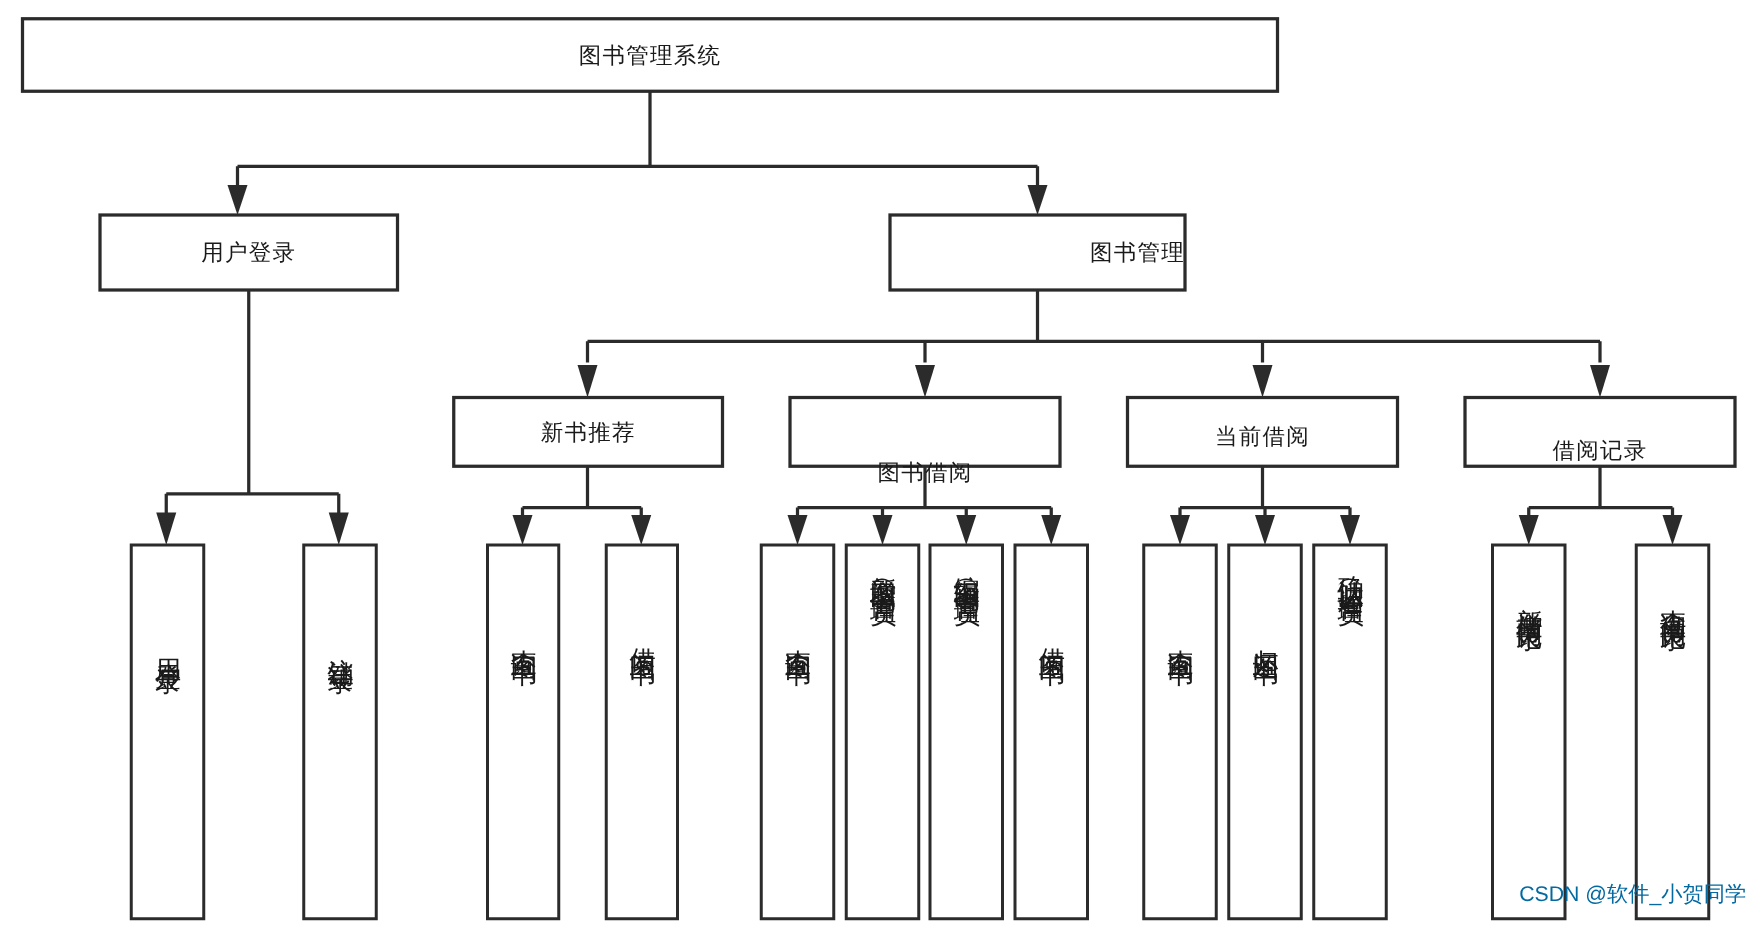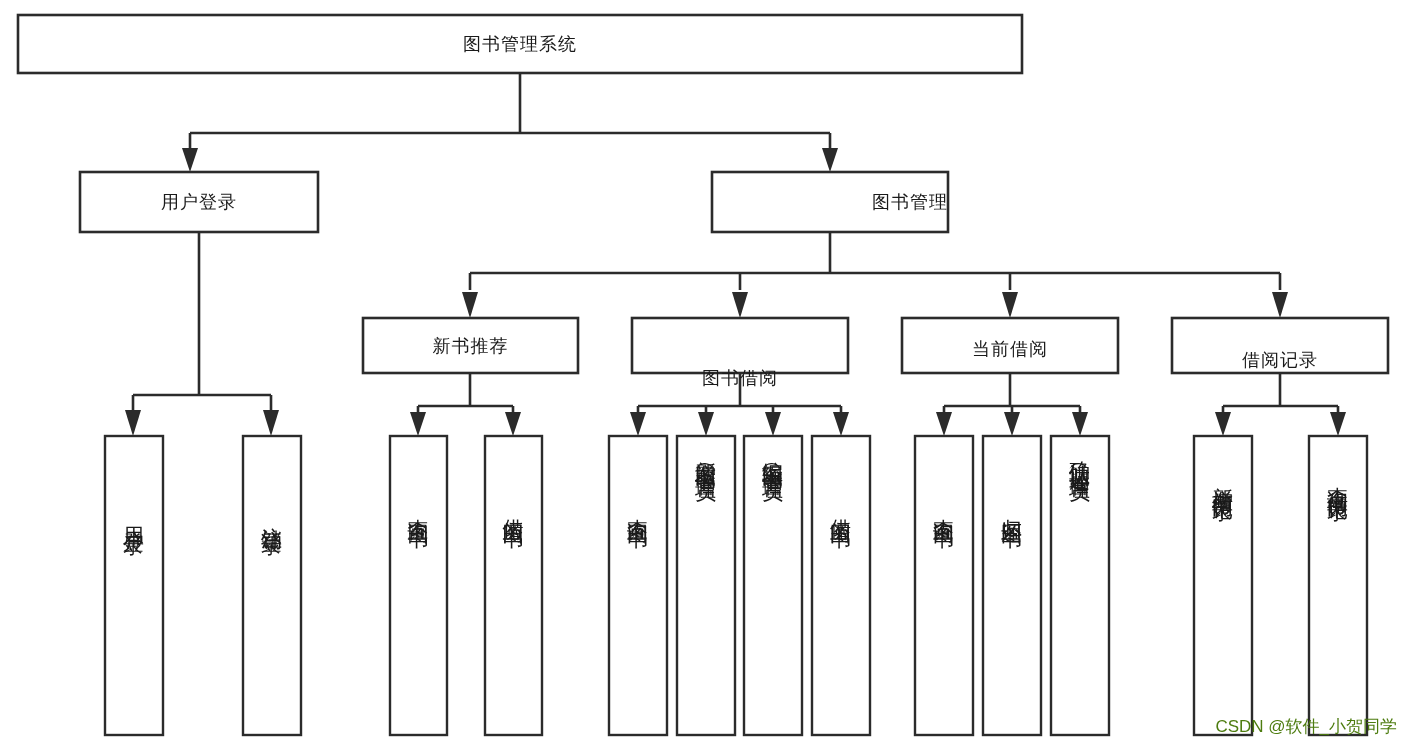--- a/index.html
+++ b/index.html
@@ -71,24 +71,24 @@
   .hlabel-text {
     font-family: "Liberation Sans", "DejaVu Sans", sans-serif;
     font-size: 18px;
     color: #1a1a1a;
     letter-spacing: 1px;
     white-space: nowrap;
   }
   #watermark {
     position: absolute;
     right: 8px;
-    bottom: 9px;
+    bottom: 20px;
     font-family: "Liberation Sans", "DejaVu Sans", sans-serif;
     font-size: 17px;
-    color: #4d7c0f;
+    color: #0369a1;
     white-space: nowrap;
     pointer-events: none;
     margin-left: 44px;
   }
 </style>
 </head>
 <body>
 
 <div id="diagram-root">
 

